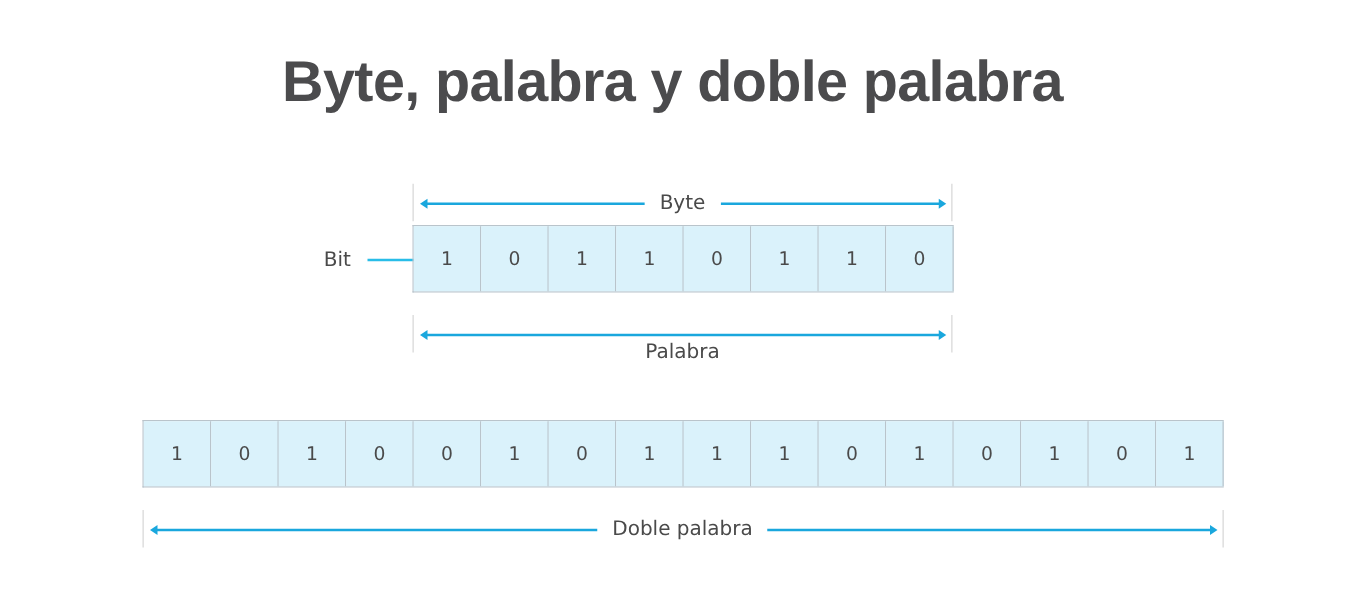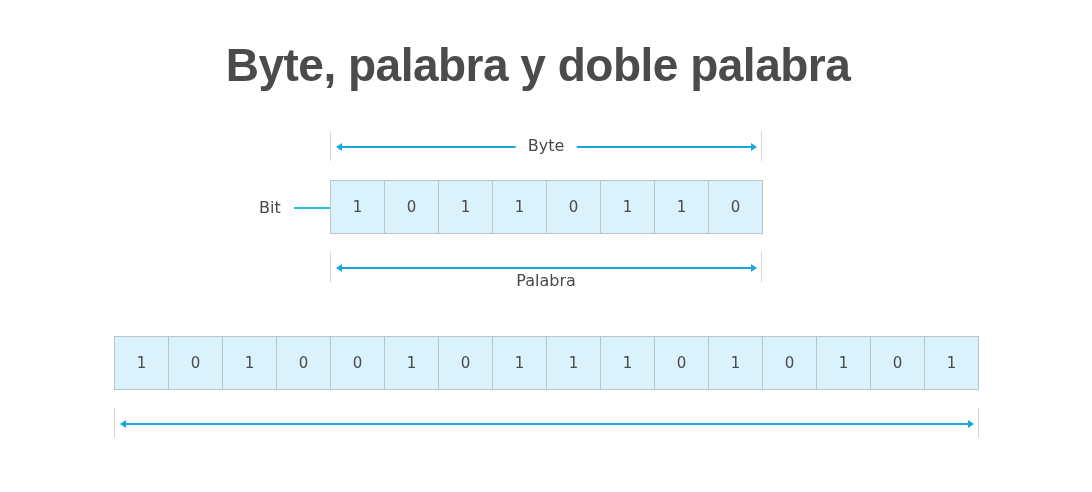--- a/index.html
+++ b/index.html
@@ -15,21 +15,21 @@
     .dim-label { position: absolute; top: 5px; font-family: "DejaVu Sans", sans-serif; font-size: 16px; color: #4a4a4a; background: #fff; padding: 0 12px; transform: translateX(-50%); white-space: nowrap; line-height: 20px; }
     .bit-label { position: absolute; left: 259px; top: 198px; font-family: "DejaVu Sans", sans-serif; font-size: 16px; color: #4a4a4a; text-align: right; }
     .bit-arrow-line { position: absolute; left: 294px; top: 207px; width: 42px; height: 1.5px; background: #29bde8; }
     .bit-arrow-head { position: absolute; left: 336px; top: 203.5px; width: 0; height: 0; border-top: 4px solid transparent; border-bottom: 4px solid transparent; border-left: 6px solid #29bde8; }
   </style>
 </head>
 <body>
 
 <div class="title">Byte, palabra y doble palabra</div>
 
-<div class="dim" style="left:330px; top:131px; width:433px;text-align:right;">
+<div class="dim" style="left:330px; top:147px; width:433px;text-align:right;">
   <div class="tick" style="left:0;"></div>
   <div class="tick" style="left:431px;"></div>
   <div class="head-l" style="left:6px;"></div>
   <div class="line" style="left:10px; width:412px;"></div>
   <div class="head-r" style="left:421px;"></div>
   <div class="dim-label" style="left:216px;">Byte</div>
 </div>
 
 <div class="bit-label">Bit</div>
 <div class="bit-arrow-line"></div>
@@ -73,13 +73,14 @@
   <div class="cell">0</div>
   <div class="cell">1</div>
 </div>
 
 <div class="dim" style="left:114px; top:408px; width:865px;">
   <div class="tick" style="left:0;"></div>
   <div class="tick" style="left:864px;"></div>
   <div class="head-l" style="left:6px;"></div>
   <div class="line" style="left:10px; width:845px;"></div>
   <div class="head-r" style="left:854px;"></div>
+  <div class="dim-label" style="left:432px;">Doble palabra</div>
 </div>
 
 </body></html>

